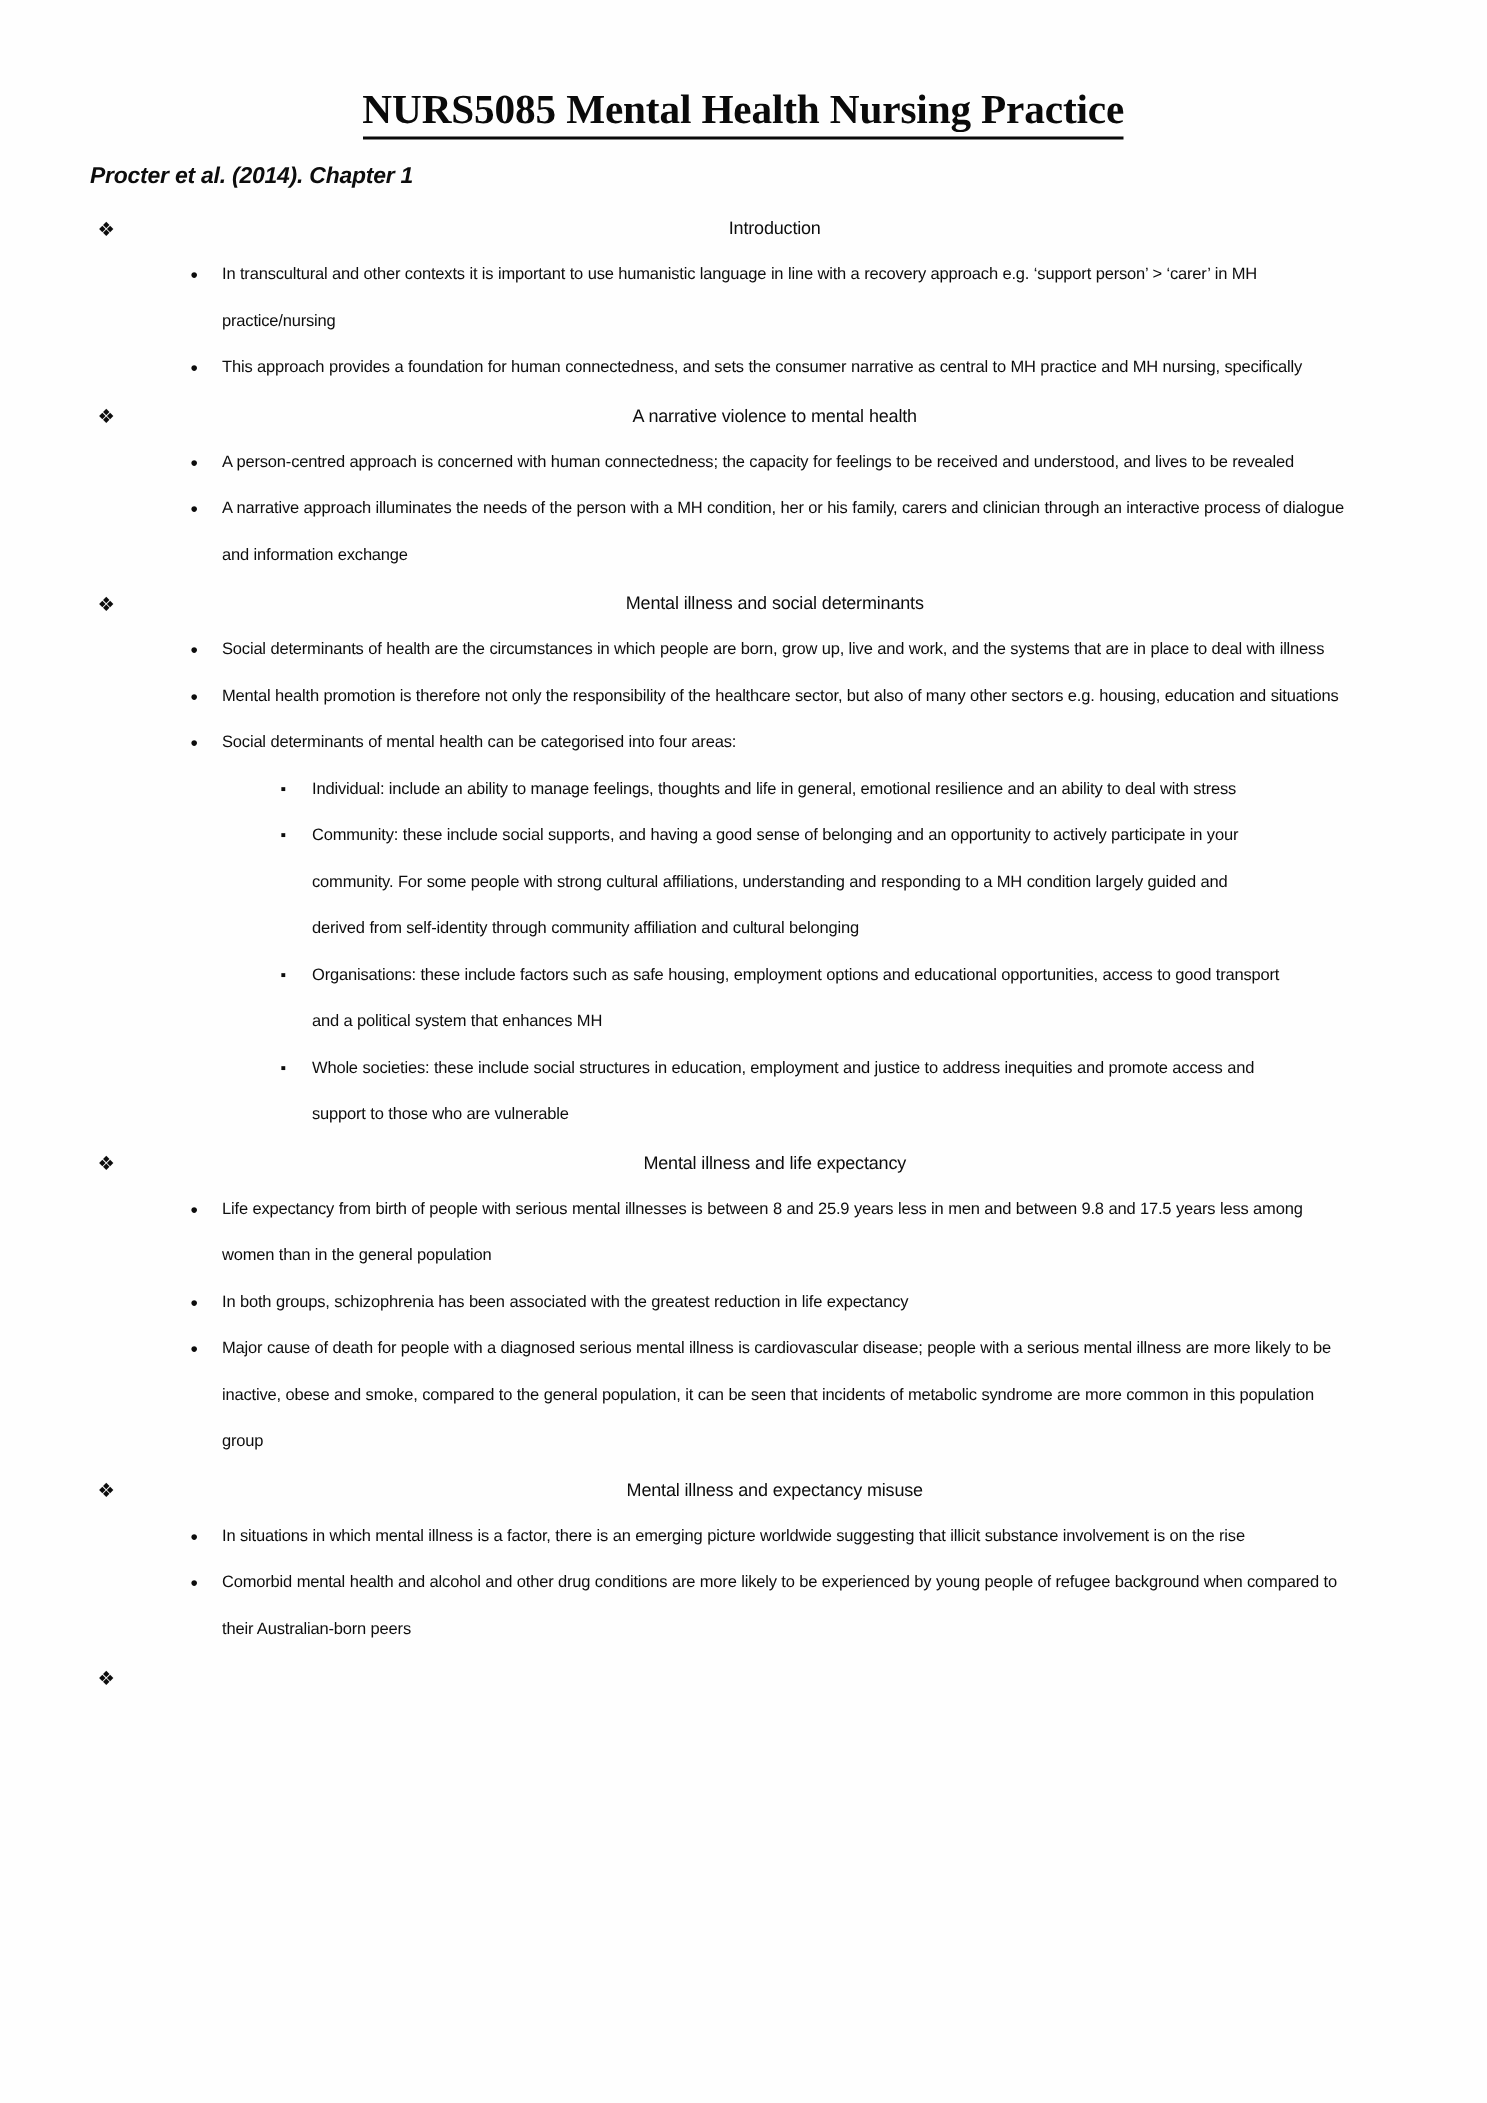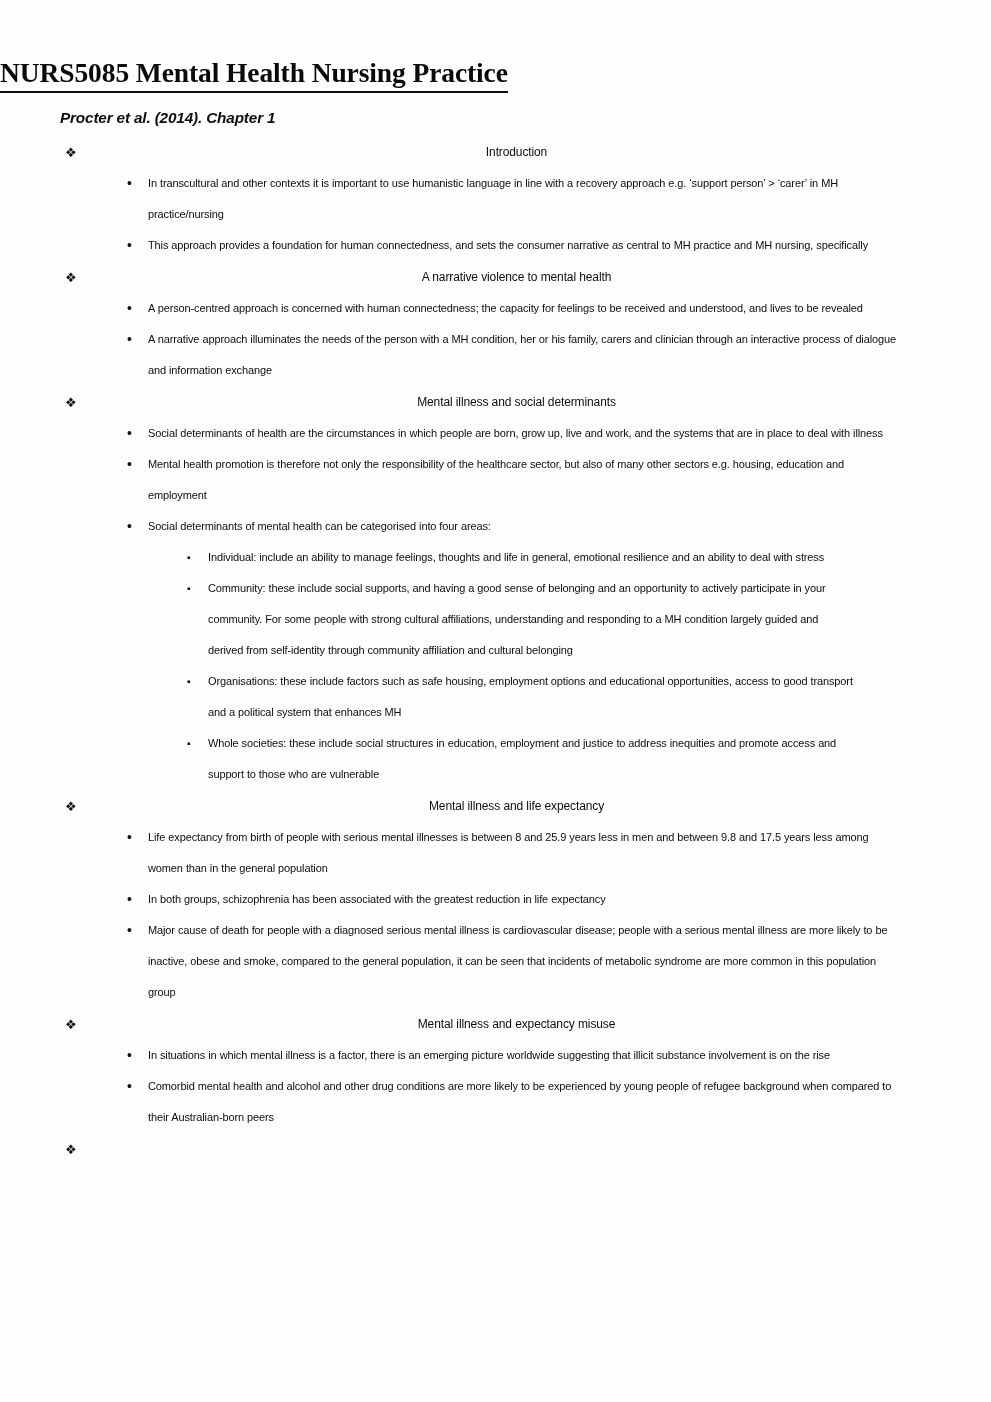--- a/index.html
+++ b/index.html
@@ -24,20 +24,21 @@
     background: #fefefe;
     padding: 0;
   }
 
   
   .doc-title {
     font-family: "Liberation Serif", serif;
     font-weight: bold;
     font-size: 27.5px;
     line-height: 1.15;
+    text-align: center;
     letter-spacing: -0.1px;
     margin: 0;
     padding: 57px 0 0 0;
     color: #0a0a0a;
   }
   .doc-title span.u {
     border-bottom: 2.2px solid #0a0a0a;
     padding-bottom: 3px;
   }
 
@@ -175,21 +176,21 @@
       <li class="item">
         <span class="bullet">❖</span>
         <span class="txt">Mental illness and social determinants</span>
         <ul class="outline lvl2">
           <li class="item">
             <span class="bullet">•</span>
             <span class="txt">Social determinants of health are the circumstances in which people are born, grow up, live and work, and the systems that are in place to deal with illness</span>
           </li>
           <li class="item">
             <span class="bullet">•</span>
-            <span class="txt">Mental health promotion is therefore not only the responsibility of the healthcare sector, but also of many other sectors e.g. housing, education and employment</span>
+            <span class="txt">Mental health promotion is therefore not only the responsibility of the healthcare sector, but also of many other sectors e.g. housing, education and situations</span>
           </li>
           <li class="item">
             <span class="bullet">•</span>
             <span class="txt">Social determinants of mental health can be categorised into four areas:</span>
             <ul class="outline lvl3">
               <li class="item">
                 <span class="bullet">▪</span>
                 <span class="txt">Individual: include an ability to manage feelings, thoughts and life in general, emotional resilience and an ability to deal with stress</span>
               </li>
               <li class="item">

